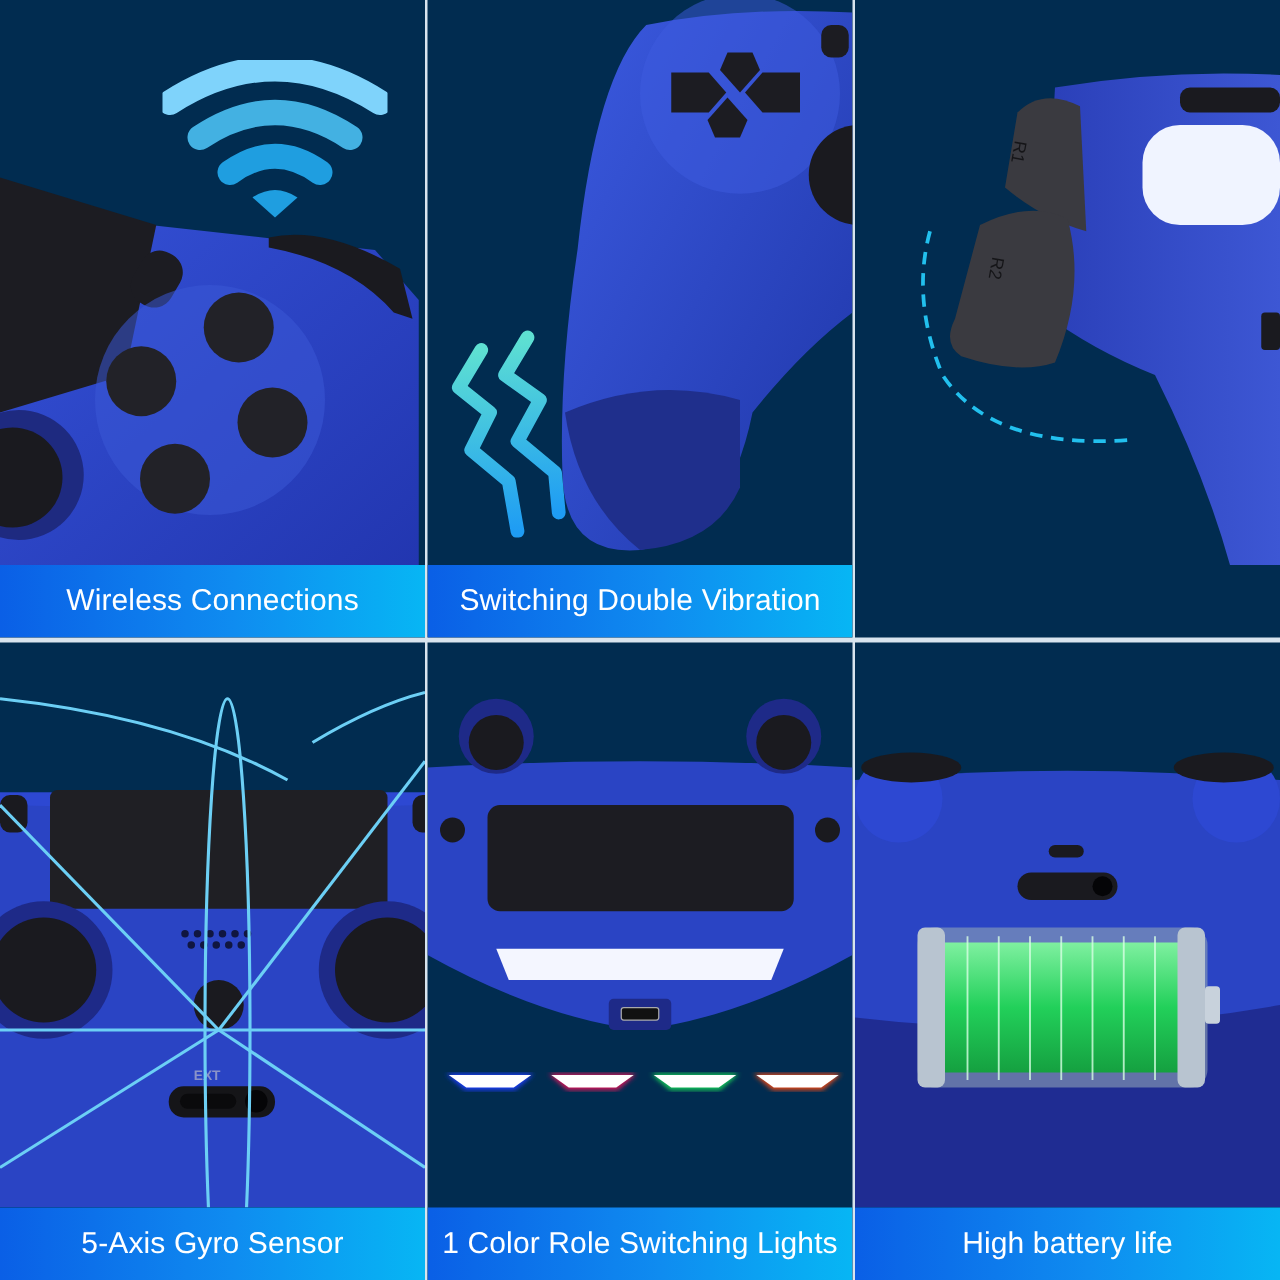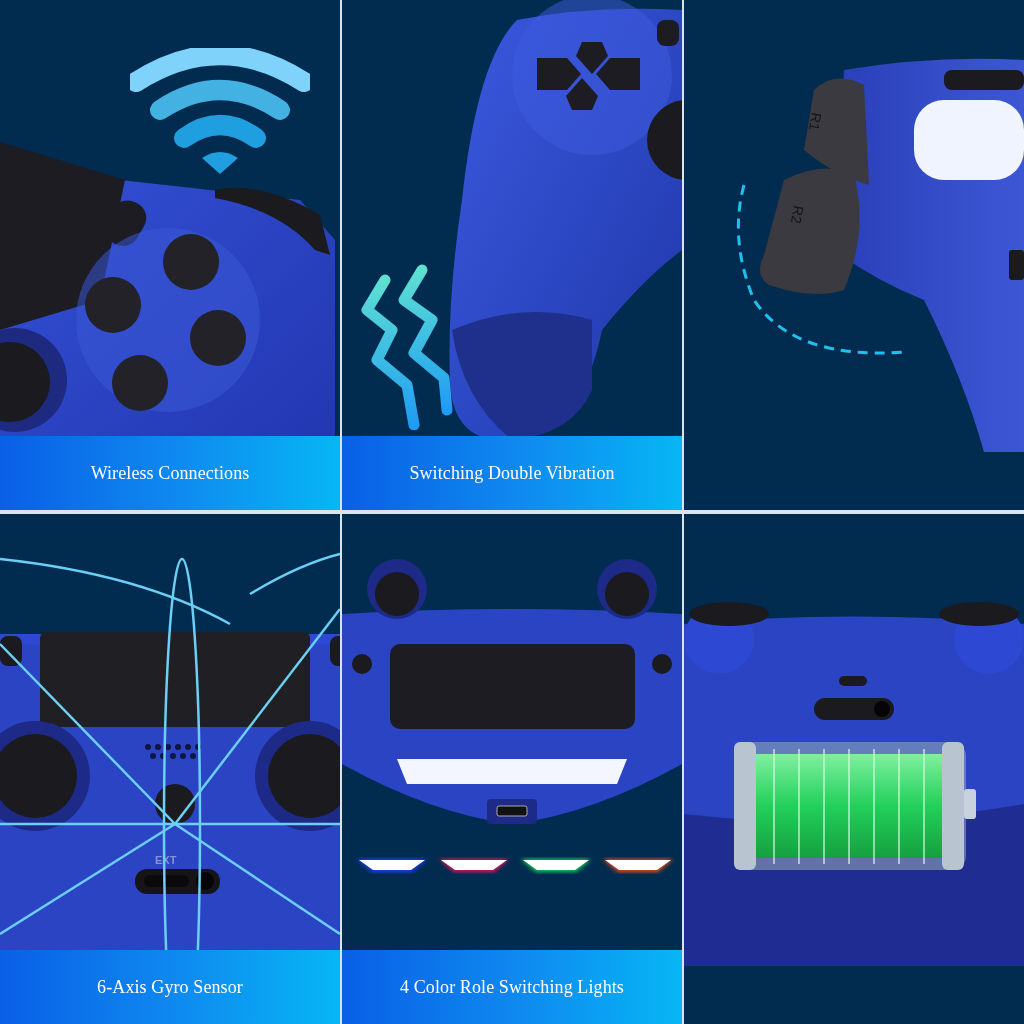--- a/index.html
+++ b/index.html
@@ -1,23 +1,23 @@
 <!DOCTYPE html>
 <html><head>
 <meta charset="utf-8">
 <style>
   *{box-sizing:border-box;margin:0;padding:0}
   html,body{width:1024px;height:1024px;background:#e8eef4;overflow:hidden}
   .grid{position:absolute;left:0;top:0;width:1024px;height:1024px;display:grid;
     grid-template-columns:340px 340px 340px;grid-template-rows:510px 510px;
     column-gap:2px;row-gap:4px;background:#d8e4ee}
   .cell{position:relative;background:#012c50;overflow:hidden}
-  .caption{position:absolute;left:0;right:0;bottom:0;height:74px;
+  .caption{position:absolute;left:0;right:0;bottom:0;height:58px;
     background:linear-gradient(90deg,#0a5fe6 0%,#0f8cf0 55%,#07b6f4 100%);
-    color:#fff;font-family:Liberation Serif, serif;font-size:18px;
+    color:#fff;font-family:Liberation Sans, sans-serif;font-size:24px;
     display:flex;align-items:center;justify-content:center;letter-spacing:0.1px}
   .art{position:absolute;left:0;top:0;right:0;bottom:58px;overflow:hidden}
   svg{display:block}
 </style>
 </head>
 <body>
 
 <div class="grid">
 
   <div class="cell">
@@ -146,21 +146,21 @@
           <line x1="175" y1="310" x2="340" y2="95"></line>
           <line x1="175" y1="310" x2="0" y2="420"></line>
           <line x1="175" y1="310" x2="340" y2="420"></line>
           <line x1="0" y1="310" x2="340" y2="310"></line>
           <ellipse cx="182" cy="310" rx="18" ry="265"></ellipse>
           <path d="M0 45 Q140 60 230 110"></path>
           <path d="M340 40 Q300 50 250 80"></path>
         </g>
       </svg>
     </div>
-    <div class="caption">6-Axis Gyro Sensor</div>
+    <div class="caption">5-Axis Gyro Sensor</div>
   </div>
 
   <div class="cell">
     <div class="art">
       <svg width="340" height="452" viewBox="0 0 340 452">
         <defs>
           <filter id="glow">
               <feGaussianBlur stdDeviation="2"></feGaussianBlur>
             </filter>
         </defs>
@@ -186,21 +186,21 @@
         <g>
           <path d="M179 345 L249 345 L234 358 L194 358Z" fill="#19d25a" filter="url(#glow)"></path>
           <path d="M181 346 L247 346 L233 356 L195 356Z" fill="#fff"></path>
         </g>
         <g>
           <path d="M261 345 L331 345 L316 358 L276 358Z" fill="#f04a14" filter="url(#glow)"></path>
           <path d="M263 346 L329 346 L315 356 L277 356Z" fill="#fff"></path>
         </g>
       </svg>
     </div>
-    <div class="caption">4 Color Role Switching Lights</div>
+    <div class="caption">1 Color Role Switching Lights</div>
   </div>
 
   <div class="cell">
     <div class="art">
       <svg width="340" height="452" viewBox="0 0 340 452">
         <defs>
           <linearGradient id="bat" x1="0" y1="0" x2="0" y2="1">
             <stop offset="0" stop-color="#7ff0a0"></stop>
               <stop offset="0.5" stop-color="#22d05a"></stop>
               <stop offset="1" stop-color="#15a040"></stop>
@@ -226,15 +226,16 @@
             <line x1="190" y1="235" x2="190" y2="350"></line>
               <line x1="215" y1="235" x2="215" y2="350"></line>
             <line x1="240" y1="235" x2="240" y2="350"></line>
           </g>
           <rect x="50" y="228" width="22" height="128" rx="6" fill="#b8c4d0"></rect>
           <rect x="258" y="228" width="22" height="128" rx="6" fill="#b8c4d0"></rect>
           <rect x="280" y="275" width="12" height="30" rx="3" fill="#c8d2dc"></rect>
         </g>
       </svg>
     </div>
+    <div class="caption">High battery life</div>
   </div>
 
 </div>
 
 </body></html>

